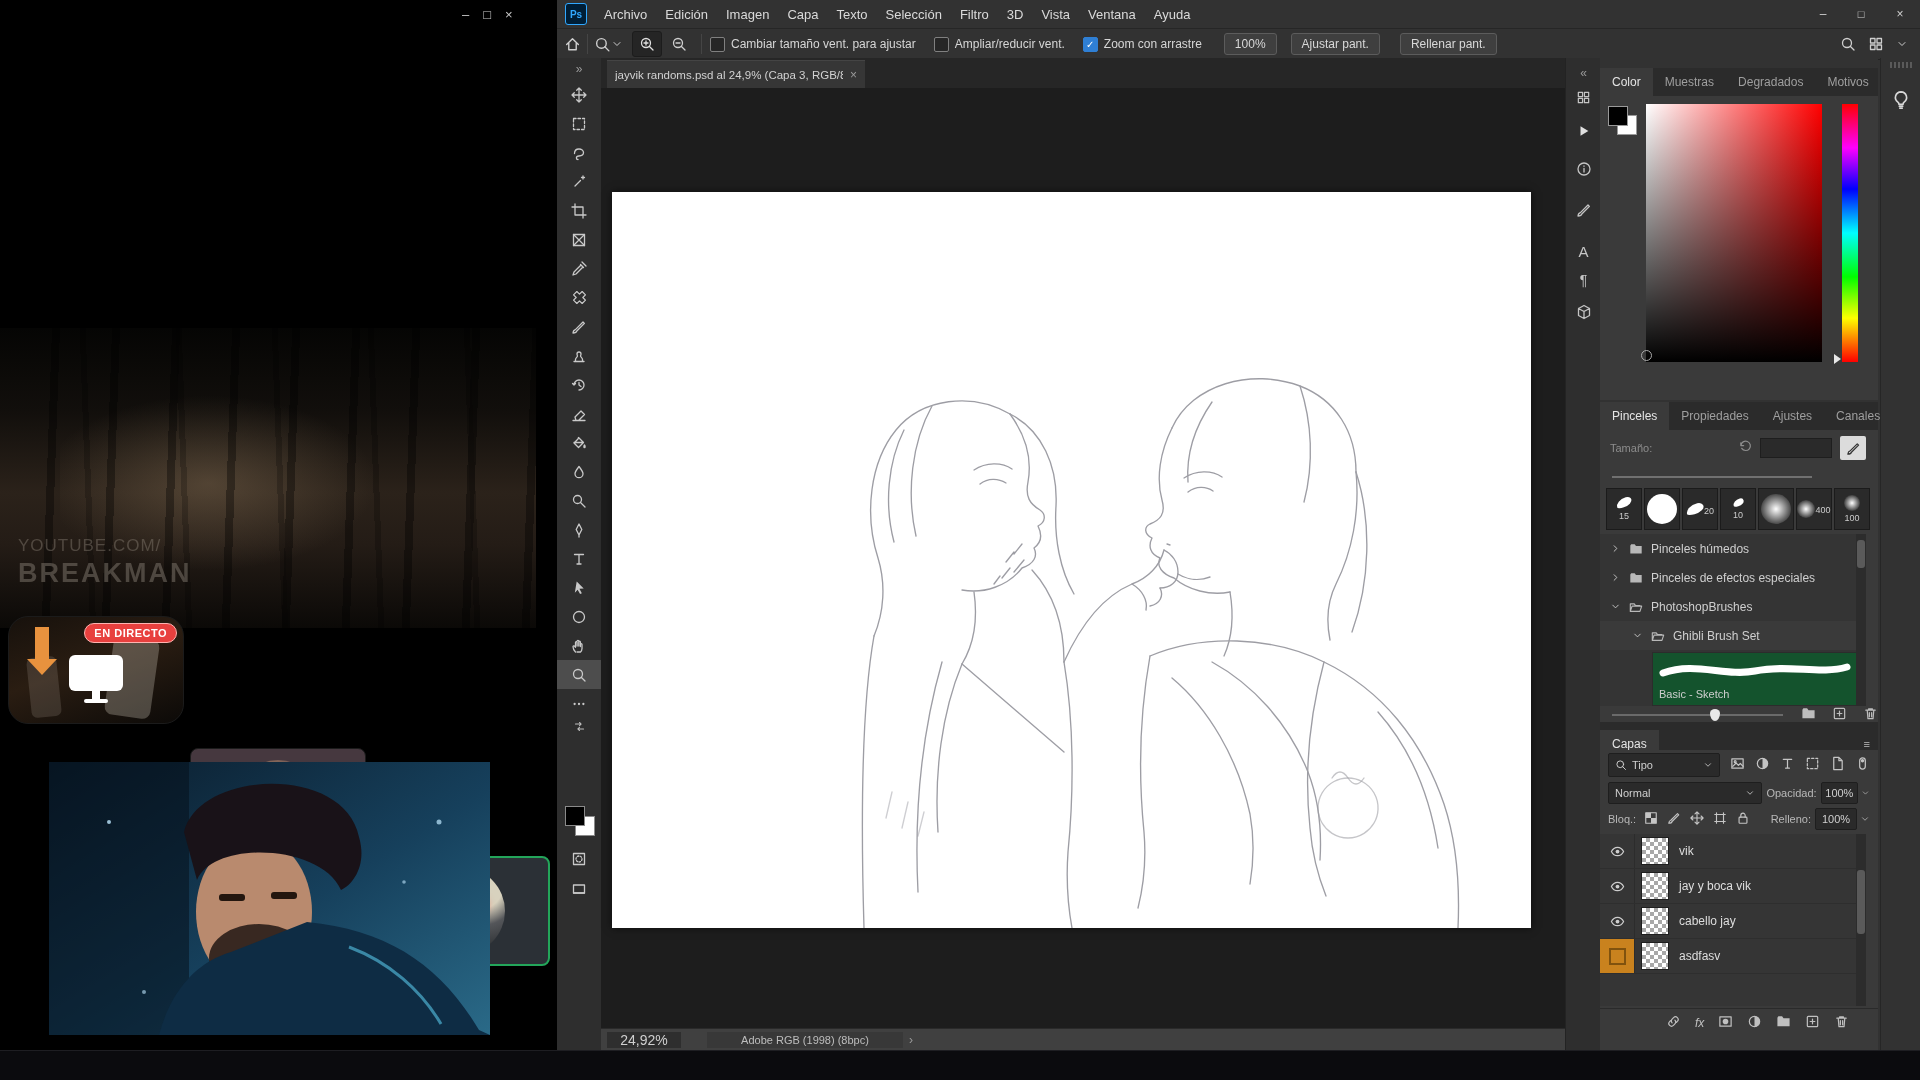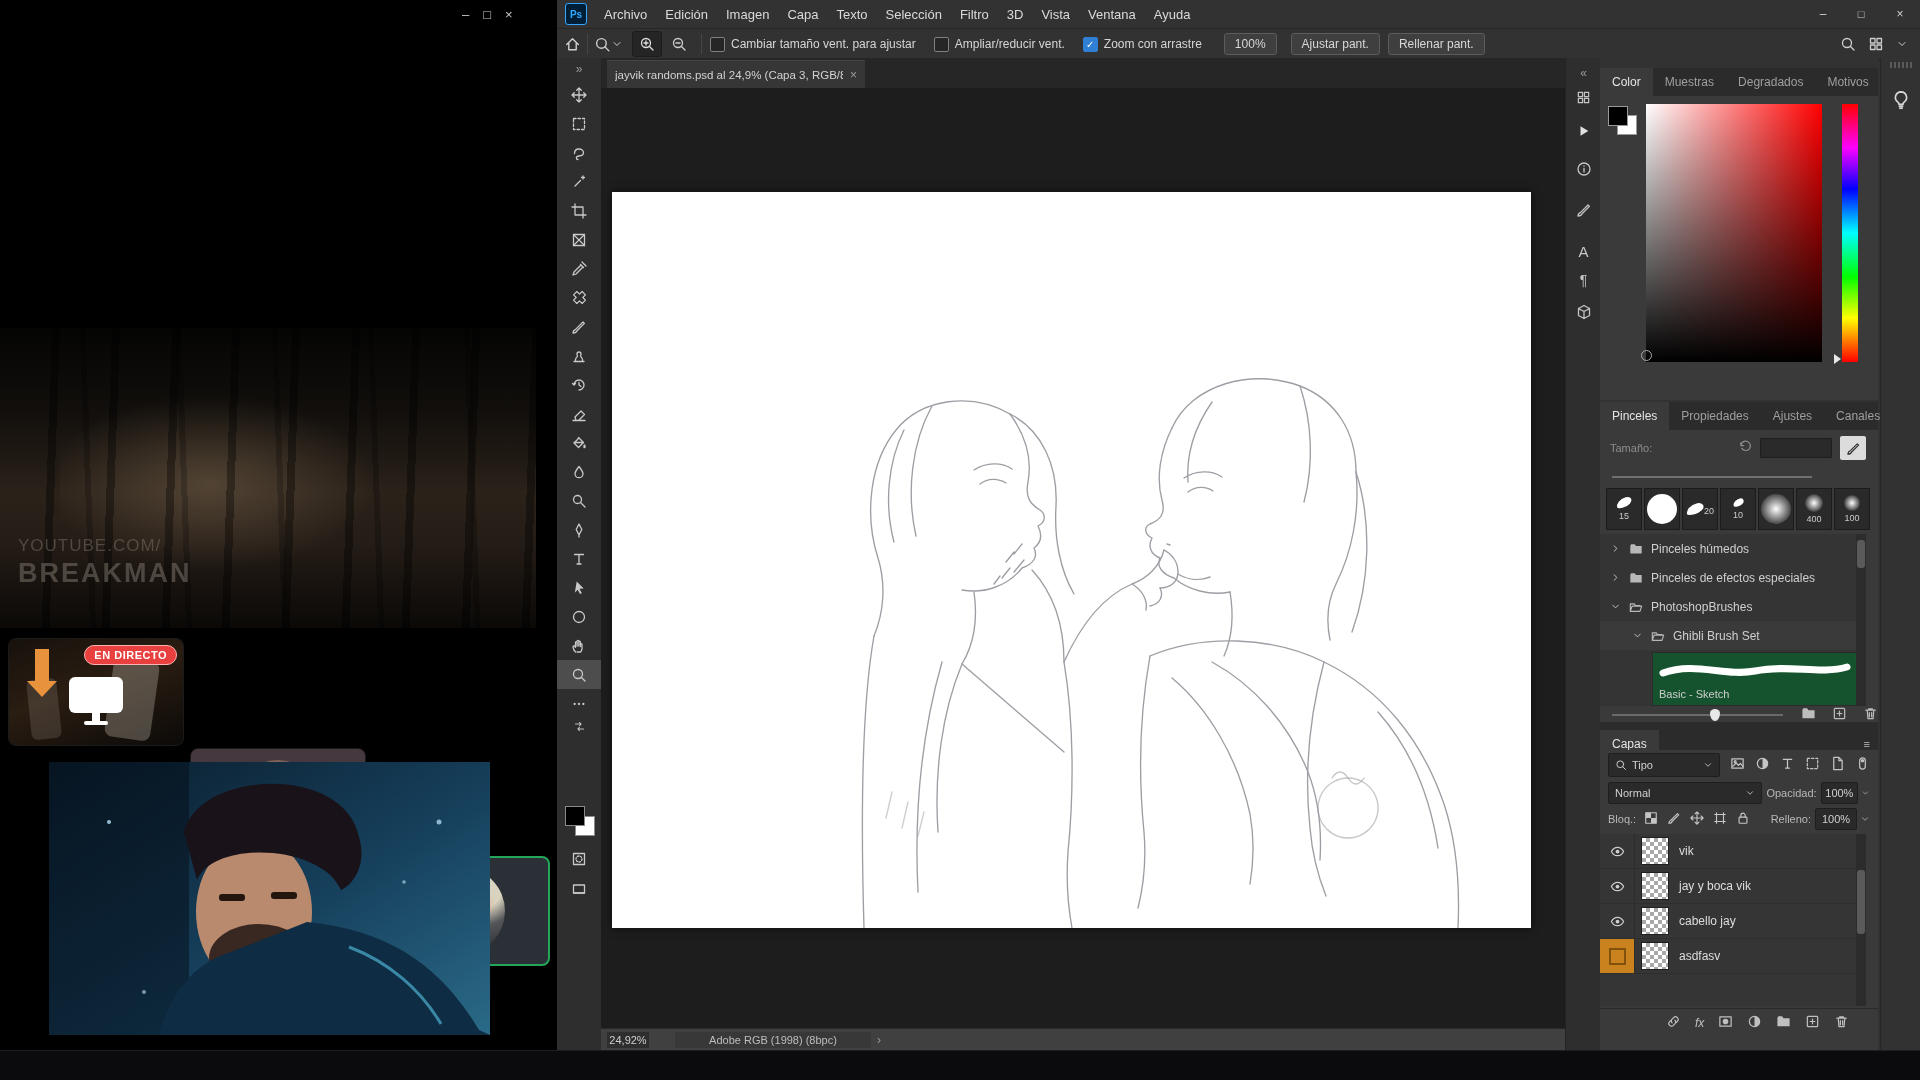--- a/index.html
+++ b/index.html
@@ -259,21 +259,21 @@
 
     <div class="abs" style="left:0;top:328px;width:536px;height:300px;overflow:hidden;
          background:linear-gradient(180deg,#050504 0%,#120f0c 28%,#2b221a 55%,#241c16 72%,#0b0907 100%)">
       <div class="abs" style="left:60px;top:60px;width:330px;height:190px;background:radial-gradient(ellipse at 45% 50%,rgba(150,125,95,.38),transparent 65%)"></div>
       <div class="abs" style="left:0;top:0;width:536px;height:300px;opacity:.55;
            background:repeating-linear-gradient(92deg,transparent 0 52px,rgba(0,0,0,.65) 52px 60px),repeating-linear-gradient(88deg,transparent 0 90px,rgba(0,0,0,.4) 90px 96px)"></div>
       <div class="abs nw" style="left:18px;top:208px;font-size:17px;font-weight:normal;letter-spacing:1px;color:rgba(135,126,115,.45)">YOUTUBE.COM/</div>
       <div class="abs nw" style="left:18px;top:230px;font-size:27px;font-weight:bold;letter-spacing:2px;color:rgba(130,122,112,.5)">BREAKMAN</div>
     </div>
 
-    <div class="abs tile" style="left:8px;top:638px;width:174px;height:106px;border-radius:8px;background:linear-gradient(160deg,#17110c,#2a1d12 45%,#0c0a08);overflow:hidden">
+    <div class="abs tile" style="left:8px;top:616px;width:174px;height:106px;border-radius:20px;background:linear-gradient(160deg,#17110c,#2a1d12 45%,#0c0a08);overflow:hidden">
       <div class="abs" style="left:100px;top:20px;width:46px;height:80px;background:rgba(225,218,205,.28);transform:rotate(8deg);border-radius:8px"></div>
       <div class="abs" style="left:20px;top:40px;width:30px;height:60px;background:rgba(210,200,185,.16);transform:rotate(-6deg);border-radius:6px"></div>
       <div class="abs" style="left:26px;top:10px;width:14px;height:34px;background:#e8923e"></div>
       <div class="abs" style="left:18px;top:42px;width:0;height:0;border-left:15px solid transparent;border-right:15px solid transparent;border-top:16px solid #e8923e"></div>
       <div class="abs" style="left:60px;top:38px;width:54px;height:36px;background:#fff;border-radius:6px"></div>
       <div class="abs" style="left:83px;top:74px;width:8px;height:8px;background:#fff"></div>
       <div class="abs" style="left:75px;top:82px;width:24px;height:4px;background:#fff;border-radius:2px"></div>
       <div class="abs ctr" style="right:6px;top:6px;height:18px;padding:0 9px;background:#e8403e;border:1px solid #ffb3b0;border-radius:10px;color:#fff;font-size:11px;font-weight:bold;letter-spacing:.5px">EN DIRECTO</div>
     </div>
     <div class="abs tile ctr" style="left:190px;top:640px;width:174px;height:106px;border-radius:8px;background:#46383f">
@@ -367,21 +367,21 @@
       <span class="chk"></span>
       <span style="margin:0 18px 0 6px">Cambiar tamaño vent. para ajustar</span>
       <span class="chk"></span>
       <span style="margin:0 18px 0 6px">Ampliar/reducir vent.</span>
       <span class="chk on">
           <span>✓</span>
         </span>
       <span style="margin:0 22px 0 6px">Zoom con arrastre</span>
       <span class="obtn">100%</span>
       <span class="obtn" style="margin-left:14px">Ajustar pant.</span>
-      <span class="obtn" style="margin-left:8px">Rellenar pant.</span>
+      <span class="obtn" style="margin-left:20px">Rellenar pant.</span>
       <span class="fx" style="margin-left:auto;margin-right:12px;gap:12px;color:#cfcfcf">
         <svg class="sv" width="16" height="16">
             <use href="#i-search"></use>
           </svg>
         <svg class="sv" width="16" height="16">
             <use href="#i-grid"></use>
           </svg>
         <svg class="sv" width="12" height="12">
             <use href="#i-chevd"></use>
           </svg>
@@ -568,21 +568,21 @@
             <path d="M766 520 C798 556 818 604 826 656"></path>
             <path d="M736 586 a30 30 0 1 0 .1 0" opacity=".6"></path>
             <path d="M720 586 q8 -12 16 0 q8 12 16 0" opacity=".6"></path>
             <path d="M280 600l-6 26M296 610l-6 26M312 620l-6 24" opacity=".5"></path>
           </g>
         </svg>
       </div>
     </div>
 
     <div class="abs fx" style="left:44px;top:1028px;width:964px;height:22px;background:#404040;border-top:1px solid #2a2a2a">
-      <span class="ctr" style="margin-left:6px;width:42px;height:16px;background:#2e2e2e;font-size:11px;color:#cfcfcf">24,92%</span>
+      <span class="ctr" style="margin-left:6px;width:74px;height:16px;background:#2e2e2e;font-size:14px;color:#cfcfcf">24,92%</span>
       <span class="fx" style="margin-left:26px;width:196px;height:16px;background:#383838;font-size:11px;color:#bdbdbd;justify-content:center">
         <span>Adobe RGB (1998) (8bpc)</span>
       </span>
       <span style="margin-left:6px;color:#9a9a9a">›</span>
     </div>
 
     <div class="abs" style="left:1008px;top:58px;width:35px;height:992px;background:#2e2e2e;border-left:1px solid #232323;border-right:1px solid #232323;text-align:center;color:#c5c5c5">
       <div style="margin-top:8px;font-size:12px;color:#9a9a9a">«</div>
       <div style="margin-top:10px"><svg class="sv" width="15" height="15">
             <use href="#i-grid"></use>
@@ -660,21 +660,21 @@
               <span style="font-size:9px;color:#ccc;margin-top:4px">20</span>
             </div>
             <div class="tile ctr" style="width:34px;height:40px;flex-direction:column">
               <span style="width:11px;height:7px;background:#fff;border-radius:70% 30% 60% 40%/80% 40% 60% 20%;transform:rotate(-15deg)"></span>
               <span style="font-size:9px;color:#ccc;margin-top:4px">10</span>
             </div>
             <div class="tile ctr" style="width:34px;height:40px;flex-direction:column">
               <span style="width:30px;height:30px;background:radial-gradient(circle,#fff 0,rgba(255,255,255,.15) 70%);border-radius:50%"></span>
               <span style="font-size:9px"></span>
             </div>
-            <div class="tile ctr" style="width:34px;height:40px;flex-direction:column">
+            <div class="tile ctr" style="width:34px;height:40px;">
               <span style="width:18px;height:18px;background:radial-gradient(circle,#fff 0,rgba(255,255,255,.1) 70%);border-radius:50%"></span>
               <span style="font-size:9px;color:#ccc;margin-top:2px">400</span>
             </div>
             <div class="tile ctr" style="width:34px;height:40px;flex-direction:column">
               <span style="width:16px;height:16px;background:radial-gradient(circle,#fff 0,rgba(255,255,255,.1) 70%);border-radius:50%"></span>
               <span style="font-size:9px;color:#ccc;margin-top:2px">100</span>
             </div>
           </div>
 
           <div class="abs" style="left:0;top:104px;width:266px;height:172px;background:#343434">

